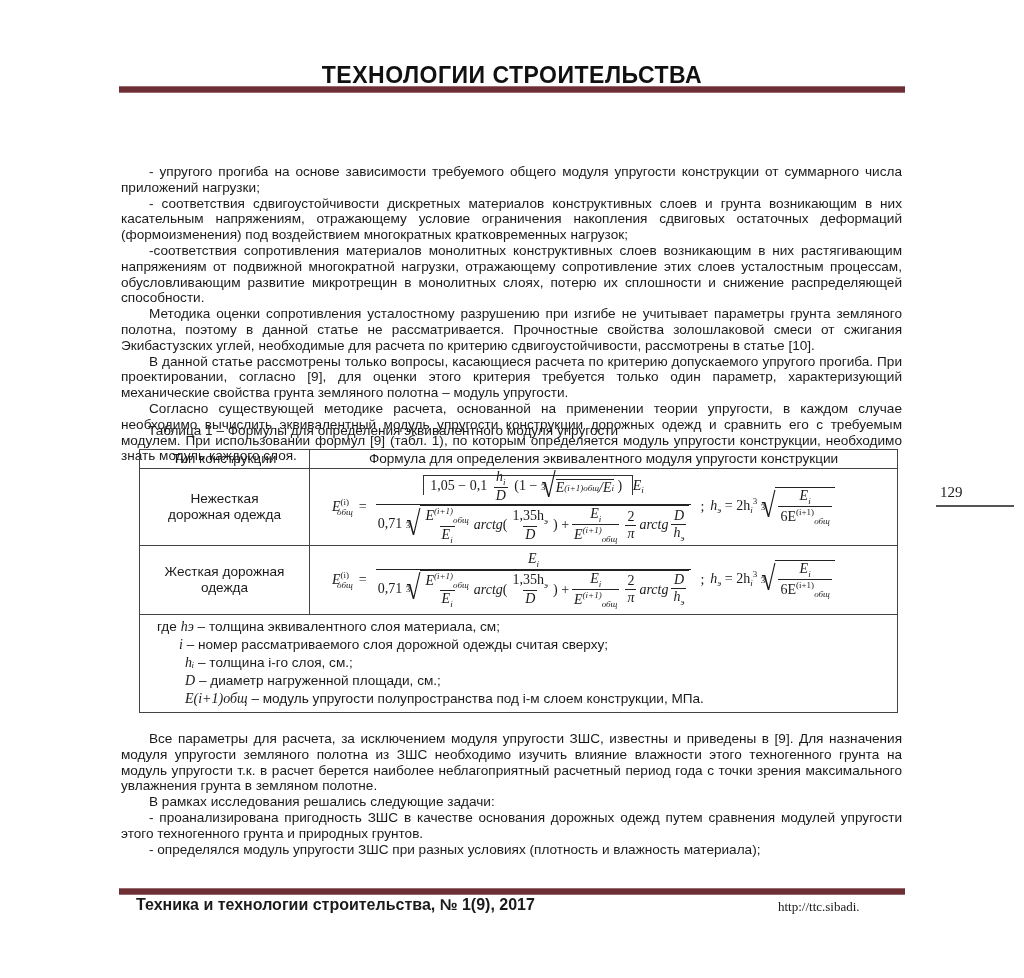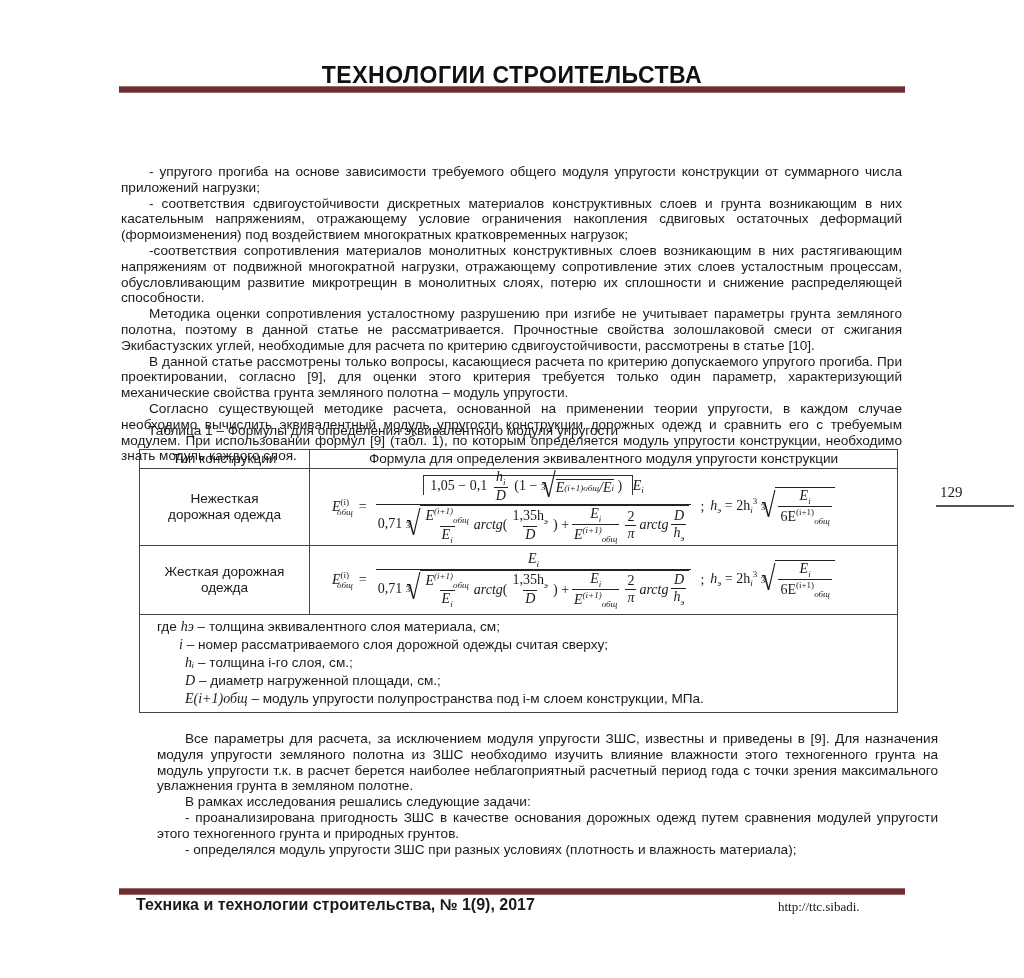--- a/index.html
+++ b/index.html
@@ -208,21 +208,21 @@
       <div class="legend-line" style="padding-left:28px;"><span class="sym">D</span> <span>– диаметр нагруженной площади, см.;</span></div>
       <div class="legend-line" style="padding-left:28px;"><span class="sym">E(i+1)общ</span> <span>– модуль упругости полупространства под i-м слоем конструкции, МПа.</span></div>
     </td>
   </tr>
 </tbody>
   </table>
 
 <div class="page-number">129</div>
 <div class="page-number-rule"></div>
 
-<div class="body-text" style="top:731px;margin-left:36px;">
+<div class="body-text" style="top:731px;">
   <p>Все параметры для расчета, за исключением модуля упругости ЗШС, известны и приведены в [9]. Для назначения модуля упругости земляного полотна из ЗШС необходимо изучить влияние влажности этого техногенного грунта на модуль упругости т.к. в расчет берется наиболее неблагоприятный расчетный период года с точки зрения максимального увлажнения грунта в земляном полотне.</p>
   <p>В рамках исследования решались следующие задачи:</p>
   <p>-  проанализирована пригодность ЗШС в качестве основания дорожных одежд путем сравнения модулей упругости этого техногенного грунта и природных грунтов.</p>
   <p>- определялся модуль упругости ЗШС при разных условиях (плотность и влажность материала);</p>
 </div>
 
 <div class="rule rule-bottom"></div>
 <div class="footer-journal">Техника и технологии строительства, № 1(9), 2017</div>
 <div class="footer-url">http://ttc.sibadi.</div>
 

